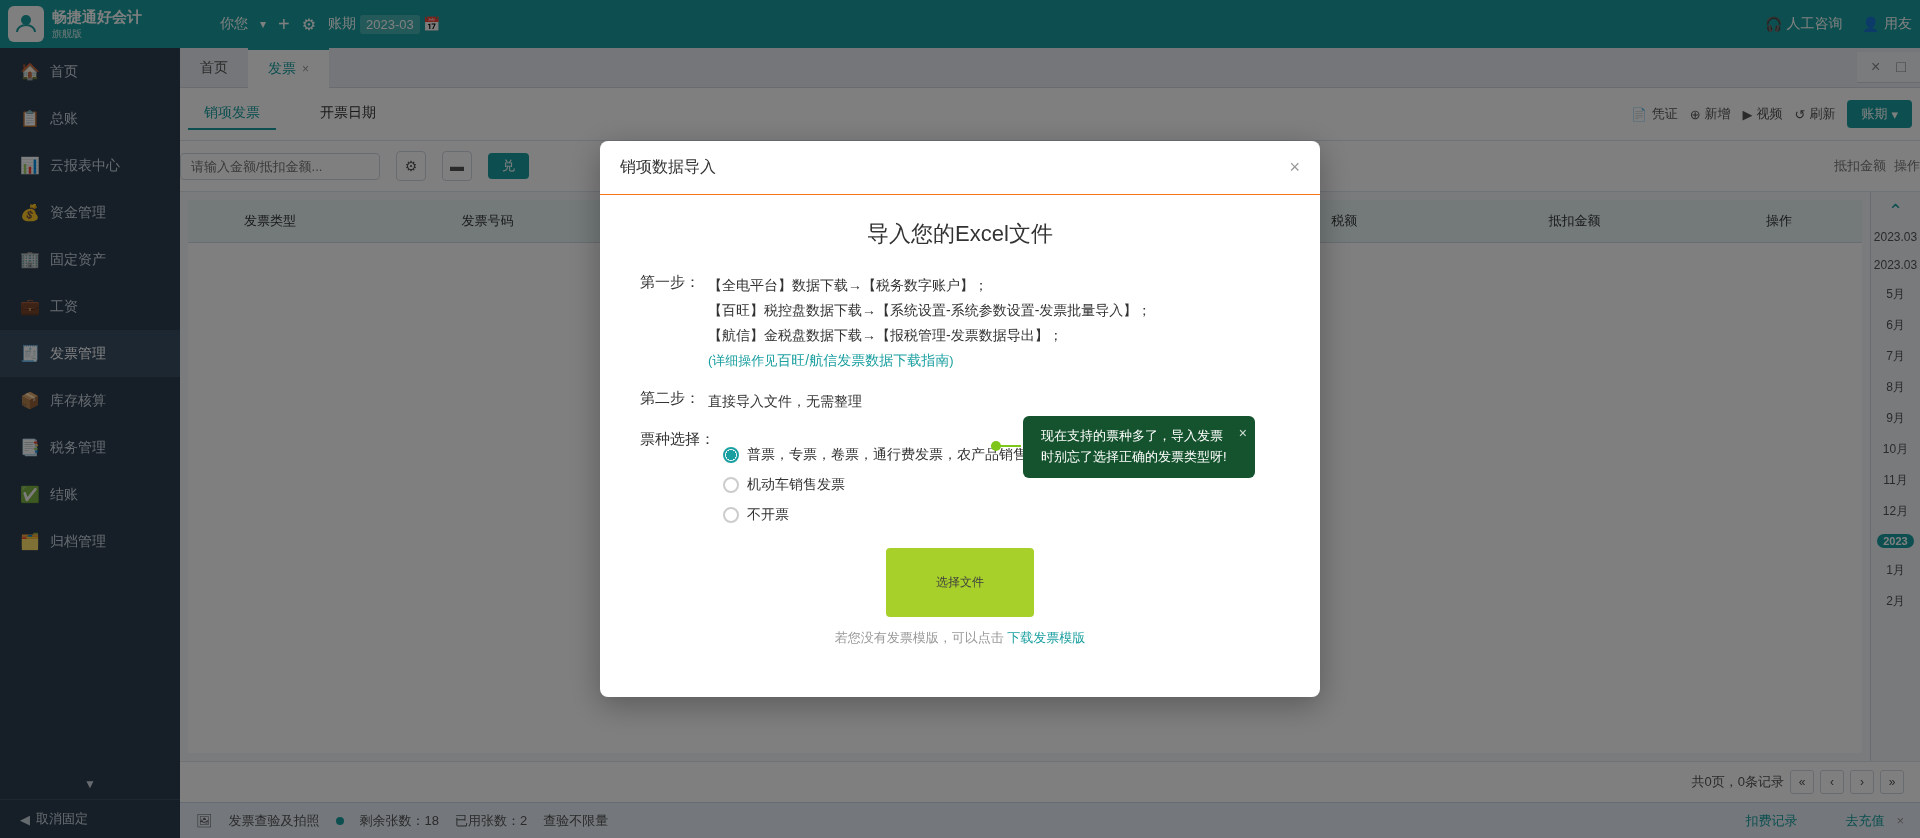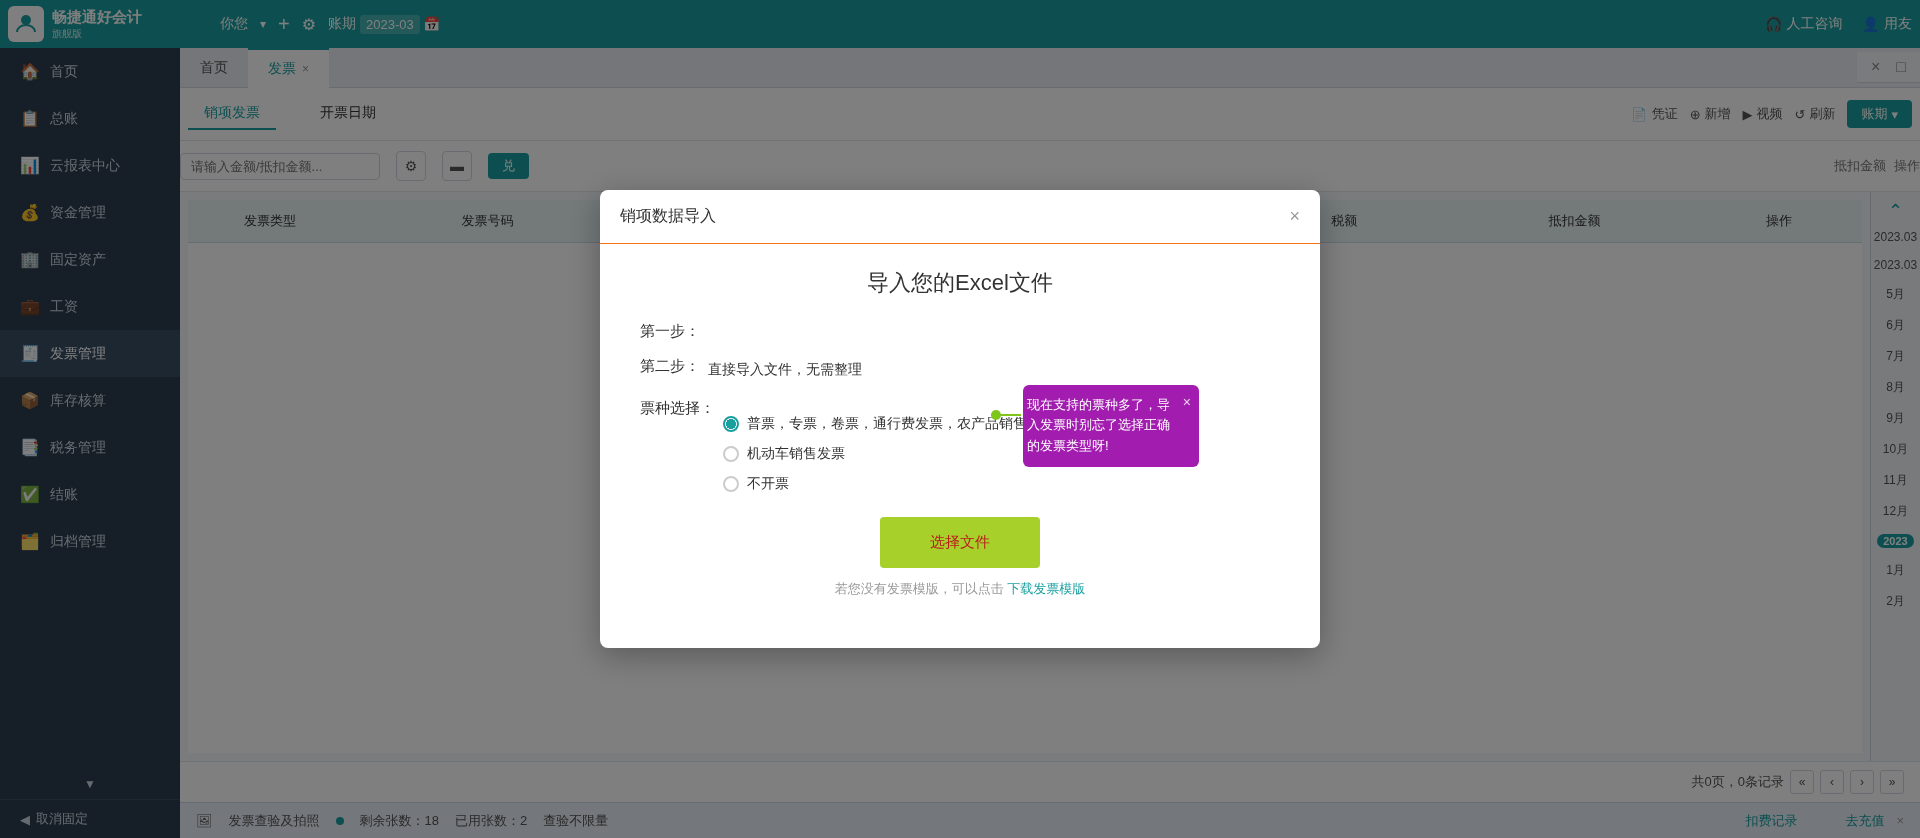--- a/index.html
+++ b/index.html
@@ -96,21 +96,21 @@
     .step-row { margin-bottom: 16px; display: flex; align-items: flex-start; gap: 8px; }
     .step-label { font-size: 15px; color: #333; white-space: nowrap; font-weight: 400; min-width: 60px; }
     .step-content { font-size: 14px; color: #333; line-height: 1.8; }
     .step-link { color: #1a9fa0; cursor: pointer; text-decoration: none; }
     .step-note { color: #1a9fa0; font-size: 13px; }
     .radio-group { display: flex; flex-direction: column; gap: 12px; margin: 16px 0 24px; }
     .radio-row { display: flex; align-items: center; gap: 8px; font-size: 14px; color: #333; }
     .radio-circle { width: 16px; height: 16px; border-radius: 50%; border: 2px solid #ccc; display: inline-block; flex-shrink: 0; }
     .radio-circle.checked { border-color: #1a9fa0; background: radial-gradient(circle, #1a9fa0 5px, white 5px); }
     .modal-footer { display: flex; flex-direction: column; align-items: center; gap: 12px; padding-bottom: 20px; }
-    .select-file-btn { background: #a8d02a; color: #b91c1c; border: none; padding: 16px 50px; border-radius: 4px; font-size: 15px; cursor: pointer; font-weight: 500; }
+    .select-file-btn { background: #a8d02a; color: #404040; border: none; padding: 26px 50px; border-radius: 4px; font-size: 12px; cursor: pointer; font-weight: 500; }
     .template-text { font-size: 13px; color: #999; }
     .template-link { color: #1a9fa0; cursor: pointer; }
   </style>
 </head>
 <body>
 
 <div style="position: relative; width: 1920px; height: 838px;">
   <div class="topbar">
     <div class="topbar-logo">
       <div class="logo-icon">
@@ -326,20 +326,28 @@
     <div class="modal">
       <div class="modal-header">
         <span class="modal-title">销项数据导入</span>
         <span class="modal-close">×</span>
       </div>
       <div class="modal-body">
         <div class="modal-main-title">导入您的Excel文件</div>
 
         <div class="step-row">
           <span class="step-label">第一步：</span>
+          <div class="step-content">
+            <div>【全电平台】数据下载→【税务数字账户】；</div>
+            <div>【百旺】税控盘数据下载→【系统设置-系统参数设置-发票批量导入】；</div>
+            <div>【航信】金税盘数据下载→【报税管理-发票数据导出】；</div>
+            <div>
+              <span class="step-note">(详细操作见</span><a class="step-link">百旺/航信发票数据下载指南</a><span class="step-note">)</span>
+            </div>
+          </div>
         </div>
 
         <div class="step-row" style="margin-top:8px;">
           <span class="step-label">第二步：</span>
           <span class="step-content">直接导入文件，无需整理</span>
         </div>
 
         <div style="margin-top:16px;display:flex;align-items:flex-start;gap:8px;position:relative;">
           <span class="step-label">票种选择：</span>
           <div class="radio-group">
@@ -347,21 +355,21 @@
               <div class="radio-circle checked"></div>
               <span>普票，专票，卷票，通行费发票，农产品销售发票</span>
             </div>
             <div class="radio-row" style="position:relative;">
               <div class="radio-circle"></div>
               <span>机动车销售发票</span>
 
               <div style="position:absolute;left:280px;top:-30px;">
                 <div style="width:10px;height:10px;background:#7ec61a;border-radius:50%;position:absolute;left:-12px;top:50%;transform:translateY(-50%);"></div>
                 <div style="position:absolute;left:-12px;top:50%;transform:translateY(-50%);width:30px;height:2px;background:#7ec61a;"></div>
-                <div style="background:#a21caf;color:white;border-radius:6px;padding:10px 28px 10px 4px;font-size:13px;line-height:1.6;width:176px;position:absolute;left:20px;top:-30px;">
+                <div style="background:#14532d;color:white;border-radius:6px;padding:10px 28px 10px 18px;font-size:13px;line-height:1.6;width:232px;position:absolute;left:20px;top:-30px;">
                   <span>现在支持的票种多了，导入发票时别忘了选择正确的发票类型呀!</span>
                   <span style="position:absolute;top:6px;right:8px;cursor:pointer;color:rgba(255,255,255,0.8);font-size:14px;">×</span>
                 </div>
               </div>
             </div>
             <div class="radio-row">
               <div class="radio-circle"></div>
               <span>不开票</span>
             </div>
           </div>

